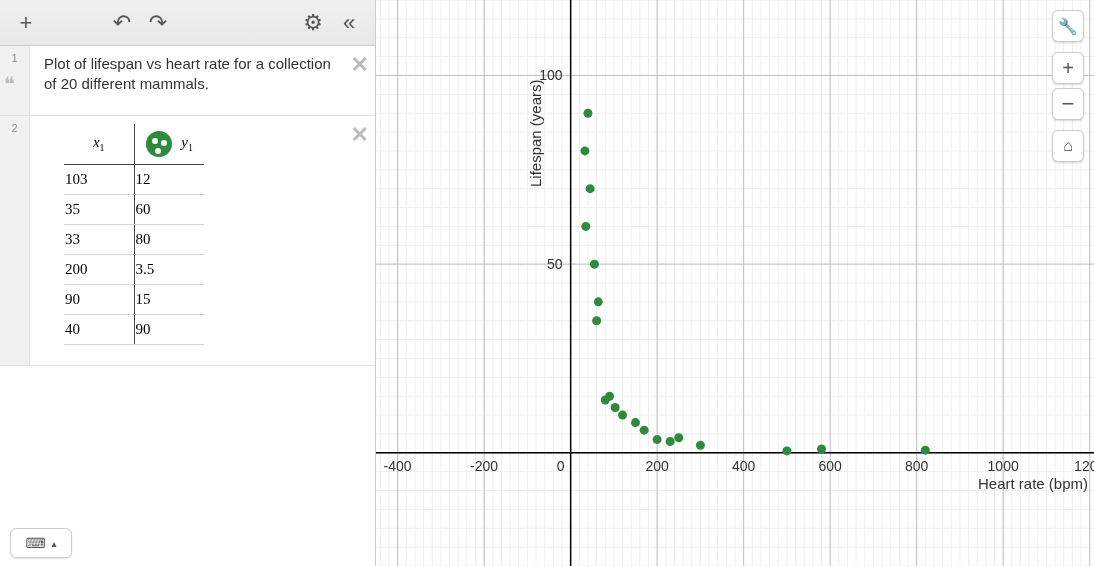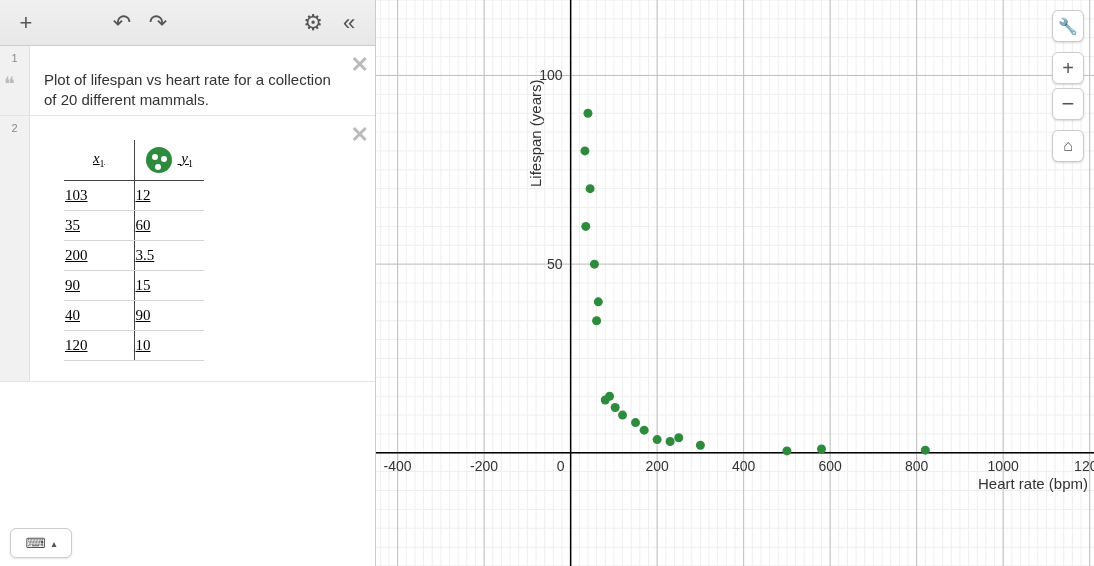--- a/index.html
+++ b/index.html
@@ -9,28 +9,28 @@
   
   #left { width:376px; height:566px; border-right:1px solid #ccc; position:relative; background:#fff; }
   #toolbar { height:46px; background:linear-gradient(#f0f0f0,#e8e8e8); border-bottom:1px solid #ccc; display:flex; align-items:center; padding:0 8px; }
   .tbtn { width:36px; height:36px; display:flex; align-items:center; justify-content:center; font-size:22px; color:#555; cursor:pointer; border-radius:4px; }
   .tspacer { flex:1; }
 
   #exprlist { position:absolute; top:46px; left:0; right:0; bottom:0; overflow:hidden; }
   .row { position:relative; border-bottom:1px solid #e5e5e5; background:#fff; }
   .rowgutter { position:absolute; left:0; top:0; width:30px; height:100%; background:#f1f1f1; border-right:1px solid #e0e0e0; display:flex; align-items:flex-start; justify-content:center; padding-top:6px; font-size:11px; color:#888; }
   .rowclose { position:absolute; right:6px; top:6px; font-size:22px; color:#bbb; cursor:pointer; font-weight:bold; }
-  .rowbody { margin-left:30px; padding:24px 30px 12px 14px; }
+  .rowbody { margin-left:30px; padding:8px 30px 12px 14px; }
 
   .noteicon { position:absolute; left:4px; top:26px; font-size:20px; color:#bbb; }
   .notetext { font-size:15px; color:#333; line-height:1.35; }
 
   
   .dtable { margin-left:20px; border-collapse:collapse; }
-  .dtable th, .dtable td { width:70px; height:30px; font-size:15px; font-family:"Times New Roman", serif; border-bottom:1px solid #d5d5d5;text-decoration:underline; }
+  .dtable th, .dtable td { width:70px; height:30px; font-size:15px; font-family:"Times New Roman", serif; border-bottom:1px solid #d5d5d5; }
   .dtable th { border-bottom:1.5px solid #444; font-weight:normal; font-style:italic; position:relative; height:40px; }
   .dtable th:first-child, .dtable td:first-child { border-right:1.5px solid #444; }
   .hdrsub { font-size:10px; font-style:normal; vertical-align:sub; }
   .tabicon { display:inline-block; width:26px; height:26px; border-radius:50%; background:#2e8b3d; position:relative; vertical-align:middle; margin-right:6px; }
   .tabicon::before, .tabicon::after { content:""; position:absolute; background:#fff; border-radius:50%; }
   .tabicon::before { width:6px; height:6px; left:6px; top:7px; box-shadow: 9px 2px 0 #fff, 3px 10px 0 #fff; }
 
   
   #kbbtn { position:absolute; left:10px; bottom:8px; width:62px; height:30px; background:#fff; border:1px solid #ccc; border-radius:6px; display:flex; align-items:center; justify-content:center; gap:6px; font-size:14px; color:#555; cursor:pointer; box-shadow:0 1px 2px rgba(0,0,0,.1); }
 
@@ -94,34 +94,34 @@
             <tbody id="tablebody">
                 <tr>
                   <td>103</td>
                   <td>12</td>
                 </tr>
                 <tr>
                   <td>35</td>
                   <td>60</td>
                 </tr>
                 <tr>
+                  <td>33</td>
+                  <td>80</td>
+                </tr>
+                <tr>
                   <td>200</td>
                   <td>3.5</td>
                 </tr>
                 <tr>
                   <td>90</td>
                   <td>15</td>
                 </tr>
                 <tr>
                   <td>40</td>
                   <td>90</td>
-                </tr>
-                <tr>
-                  <td>120</td>
-                  <td>10</td>
                 </tr>
               </tbody>
           </table>
         </div>
       </div>
     </div>
 
     <div id="kbbtn">
       <span>⌨</span>
       <span style="font-size:10px">▴</span>

